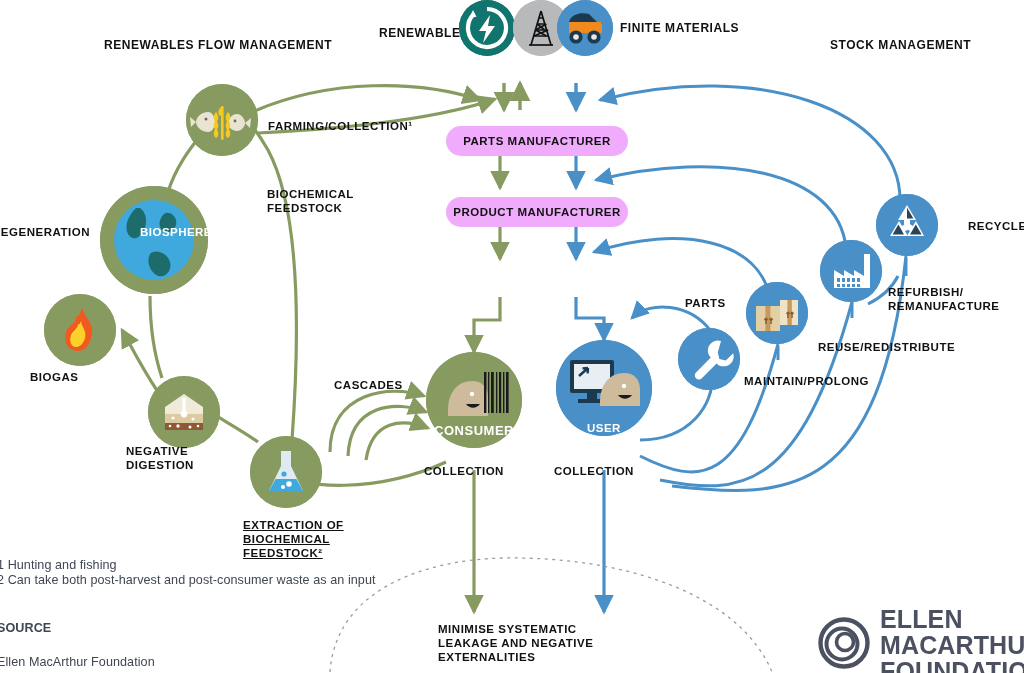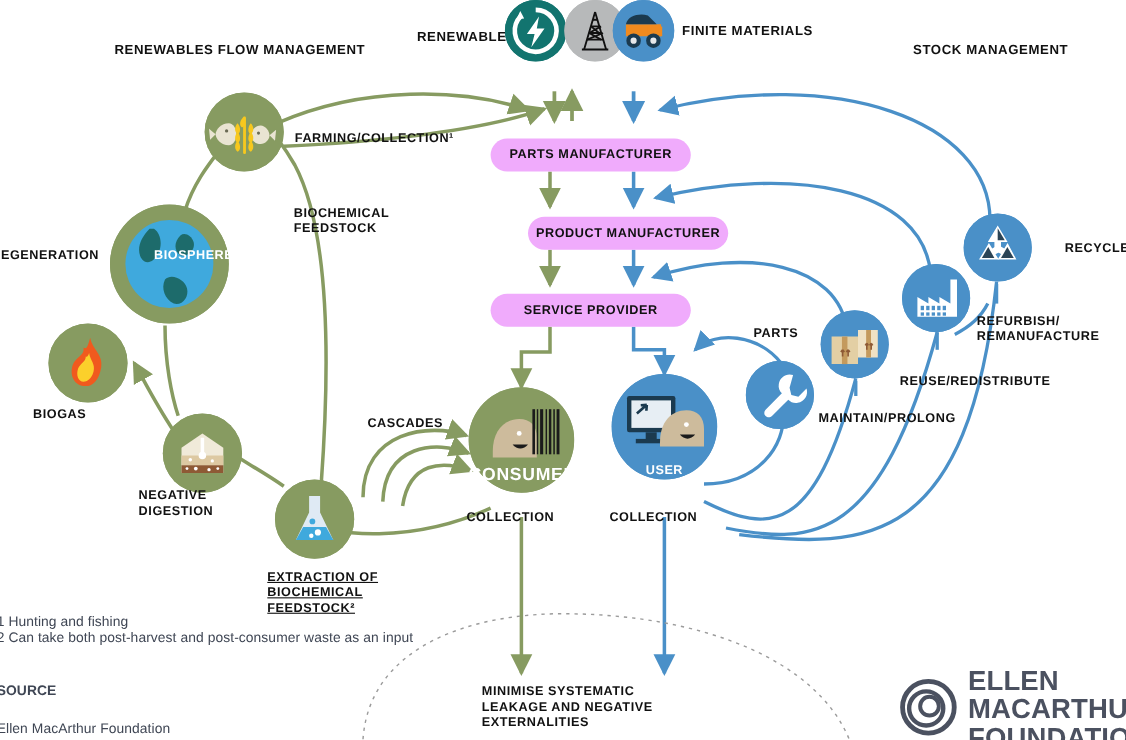--- a/index.html
+++ b/index.html
@@ -214,25 +214,22 @@
     </svg>
   </div>
 
   <div class="lbl big" style="left:620px; top:21px;">FINITE MATERIALS</div>
 
   <div class="lbl big" style="left:830px; top:38px;">STOCK MANAGEMENT</div>
 
   <div class="pill" style="left:446px; top:126px; width:182px; height:30px;">
     <span>PARTS MANUFACTURER</span>
   </div>
-  <div class="pill" style="left:446px; top:197px; width:182px; height:30px;margin-left:34px;">
+  <div class="pill" style="left:446px; top:197px; width:182px; height:30px;">
     <span>PRODUCT MANUFACTURER</span>
-  </div>
-  <div class="pill" style="left:446px; top:267px; width:182px; height:30px;">
-    <span>SERVICE PROVIDER</span>
   </div>
 
   <div class="circ" style="left:186px; top:84px; width:72px; height:72px; background:#879b61;">
     <svg viewBox="0 0 72 72" width="72" height="72" aria-hidden="true">
       <circle cx="36" cy="36" r="36" fill="#879b61"></circle>
       <g fill="#e9e4d2">
         <path d="M22 28 C15 28 10 34 10 38 C10 42 15 48 22 48 C26 48 29 43 29 38 C29 33 26 28 22 28 z"></path>
         <path d="M10 38 L4 33 L5 43 z"></path>
       </g>
       <circle cx="20" cy="35" r="1.5" fill="#6b6b55"></circle>
@@ -327,21 +324,21 @@
         <rect x="58" y="20" width="2.4" height="41"></rect>
         <rect x="62" y="20" width="1.3" height="41"></rect>
         <rect x="65" y="20" width="2.8" height="41"></rect>
         <rect x="70" y="20" width="1.3" height="41"></rect>
         <rect x="73" y="20" width="2.2" height="41"></rect>
         <rect x="77" y="20" width="1.4" height="41"></rect>
         <rect x="80" y="20" width="2.6" height="41"></rect>
       </g>
     </svg>
   </div>
-  <div class="circ-cap" style="left:426px; top:423px; width:96px; font-size:16px;">CONSUMER</div>
+  <div class="circ-cap" style="left:426px; top:423px; width:96px; font-size:13px;">CONSUMER</div>
   <div class="lbl center" style="left:424px; top:464px; width:100px;">COLLECTION</div>
 
   <div class="circ" style="left:556px; top:340px; width:96px; height:96px; background:#4a90c8;">
     <svg viewBox="0 0 96 96" width="96" height="96" aria-hidden="true">
       <circle cx="48" cy="48" r="48" fill="#4a90c8"></circle>
       <rect x="14" y="20" width="44" height="33" rx="2" fill="#1b3a4f"></rect>
       <rect x="18" y="24" width="36" height="25" fill="#e7eef4"></rect>
       <rect x="31" y="53" width="10" height="7" fill="#1b3a4f"></rect>
       <rect x="22" y="59" width="28" height="4" fill="#1b3a4f"></rect>
       <path d="M23 36 L32 28 M32 28 L26.5 28.4 M32 28 L31.6 33.4" stroke="#1b3a4f" stroke-width="2.4" fill="none"></path>

